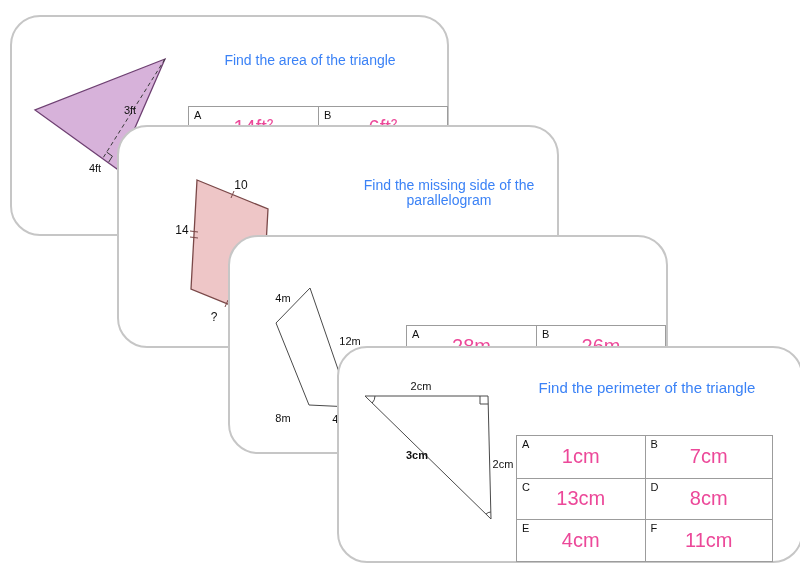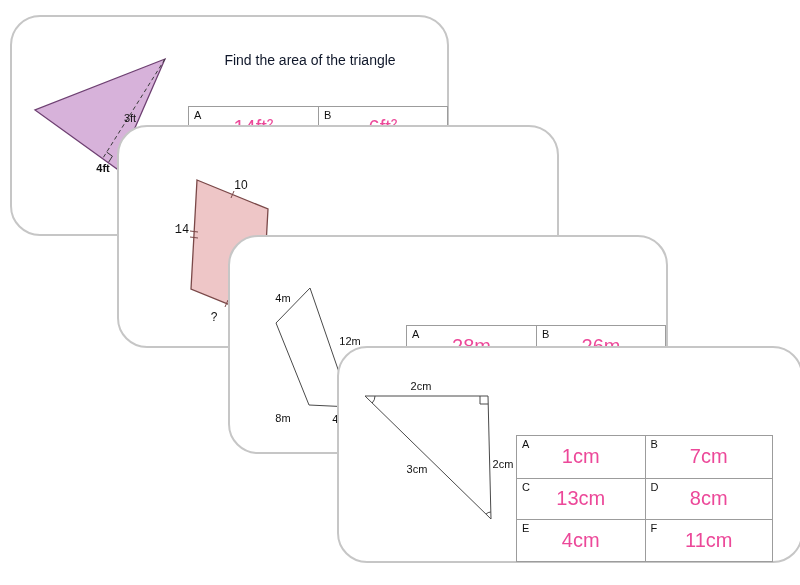--- a/index.html
+++ b/index.html
@@ -5,21 +5,21 @@
   html,body{margin:0;padding:0;background:#ffffff;}
   .stage{
     position:relative;width:800px;height:585px;background:#ffffff;overflow:hidden;
     font-family:"Liberation Sans",sans-serif;color:#1a1a1a;
   }
   .card{
     position:absolute;background:#ffffff;border:2px solid #c6c6c6;border-radius:30px;
     box-sizing:border-box;
   }
   .card > svg{position:absolute;left:0;top:0;}
-  .title{position:absolute;text-align:center;font-size:14px;line-height:15px;color:#0f172a;}
+  .title{position:absolute;text-align:center;font-size:14px;line-height:15px;color:#3b82f6;}
   .title.big{font-size:15px;}
   .shape-label{position:absolute;width:30px;text-align:center;font-size:11px;color:#111;}
   .shape-label.mid{font-size:12px;}
   .atable{
     position:absolute;background:#fff;border:1.5px solid #9c9c9c;box-sizing:border-box;
     display:grid;grid-template-columns:1fr 1fr;
   }
   .atable.rows3{grid-template-rows:1fr 1fr 1fr;}
   .cell{position:relative;display:flex;align-items:center;justify-content:center;box-sizing:border-box;}
   .cell.colB{border-left:1.5px solid #9c9c9c;}
@@ -31,22 +31,22 @@
 <body>
 
 <div class="stage">
 
   <div class="card" style="left:10px;top:15px;width:439px;height:221px;z-index:1;">
     <svg width="439" height="221" viewBox="0 0 439 221">
       <polygon points="153,42 23,93 105,152" stroke-width="1.3" fill="#d7b2da" stroke="#6e4072"></polygon>
       <line x1="153" y1="42" x2="91" y2="141" stroke-dasharray="4,3" stroke-width="1" stroke="#3a3a3a"></line>
       <polyline points="94.7,135.1 100.4,139.2 96.7,145.1" fill="none" stroke-width="1" stroke="#3a3a3a"></polyline>
     </svg>
-    <div class="shape-label" style="left:103px;top:95px;text-align:center;">3ft</div>
-    <div class="shape-label" style="left:76px;top:145px;font-weight:bold;">4ft</div>
+    <div class="shape-label" style="left:103px;top:87px;text-align:center;">3ft</div>
+    <div class="shape-label" style="left:68px;top:145px;">4ft</div>
     <div class="title" style="left:178px;top:36px;width:240px;">Find the area of the triangle</div>
     <div class="atable" style="left:176px;top:89px;width:260px;height:43px;">
       <div class="cell">
         <span class="letter">A</span>
         <span class="value">14ft²</span>
       </div>
       <div class="cell colB">
         <span class="letter">B</span>
         <span class="value">6ft²</span>
       </div>
@@ -55,22 +55,26 @@
 
   <div class="card" style="left:117px;top:125px;width:442px;height:223px;z-index:2;">
     <svg width="442" height="223" viewBox="0 0 442 223">
       <polygon points="78,53 149,82 143,191 72,162" stroke-width="1.3" fill="#eec6c7" stroke="#7a4848"></polygon>
       <line x1="115" y1="64" x2="112" y2="71" stroke-width="1" stroke="#7a4848"></line>
       <line x1="71" y1="104" x2="79" y2="105" stroke-width="1" stroke="#7a4848"></line>
       <line x1="71" y1="110" x2="79" y2="111" stroke-width="1" stroke="#7a4848"></line>
       <line x1="109" y1="173" x2="106" y2="180" stroke-width="1" stroke="#7a4848"></line>
     </svg>
     <div class="shape-label mid" style="left:107px;top:51px;">10</div>
-    <div class="shape-label mid" style="left:48px;top:96px;font-family:Liberation Mono, monospace;">14</div>
+    <div class="shape-label mid" style="left:48px;top:96px;">14</div>
     <div class="shape-label mid" style="left:80px;top:183px;">?</div>
+    <div style="position:absolute;left:210px;top:51px;width:240px;">
+      <div class="title" style="position:static;">Find the missing side of the</div>
+      <div class="title" style="position:static;">parallelogram</div>
+    </div>
   </div>
 
   <div class="card" style="left:228px;top:235px;width:440px;height:219px;z-index:3;">
     <svg width="440" height="219" viewBox="0 0 440 219">
       <polygon points="80,51 46,86 79,168 121,170" fill="none" stroke-width="1" stroke="#4a4a4a"></polygon>
     </svg>
     <div class="shape-label" style="left:38px;top:55px;">4m</div>
     <div class="shape-label" style="left:105px;top:98px;">12m</div>
     <div class="shape-label" style="left:38px;top:131px;margin-top:44px;">8m</div>
     <div class="shape-label" style="left:95px;top:176px;">4m</div>
@@ -89,22 +93,23 @@
   </div>
 
   <div class="card" style="left:337px;top:346px;width:466px;height:217px;z-index:4;padding-left:40px;">
     <svg width="438" height="217" viewBox="0 0 438 217">
       <polygon points="26,48 149,48 152,171" fill="none" stroke-width="1" stroke="#4a4a4a"></polygon>
       <polyline points="141,48 141,56 149.2,56" fill="none" stroke-width="1" stroke="#4a4a4a"></polyline>
       <path d="M36,48 A10,10 0 0 1 33.2,55" fill="none" stroke-width="1" stroke="#4a4a4a"></path>
       <path d="M151.8,164 A7,7 0 0 0 147,166.1" fill="none" stroke-width="1" stroke="#4a4a4a"></path>
     </svg>
     <div class="shape-label" style="left:67px;top:32px;">2cm</div>
-    <div class="shape-label" style="left:63px;top:115px;">3cm</div>
+    <div class="shape-label" style="left:63px;top:101px;font-weight:bold;">3cm</div>
     <div class="shape-label" style="left:149px;top:110px;">2cm</div>
+    <div class="title big" style="left:168px;top:32px;width:280px;">Find the perimeter of the triangle</div>
     <div class="atable rows3" style="left:177px;top:87px;width:257px;height:127px;">
       <div class="cell">
         <span class="letter">A</span>
         <span class="value">1cm</span>
       </div>
       <div class="cell colB">
         <span class="letter">B</span>
         <span class="value">7cm</span>
       </div>
       <div class="cell rowline">

